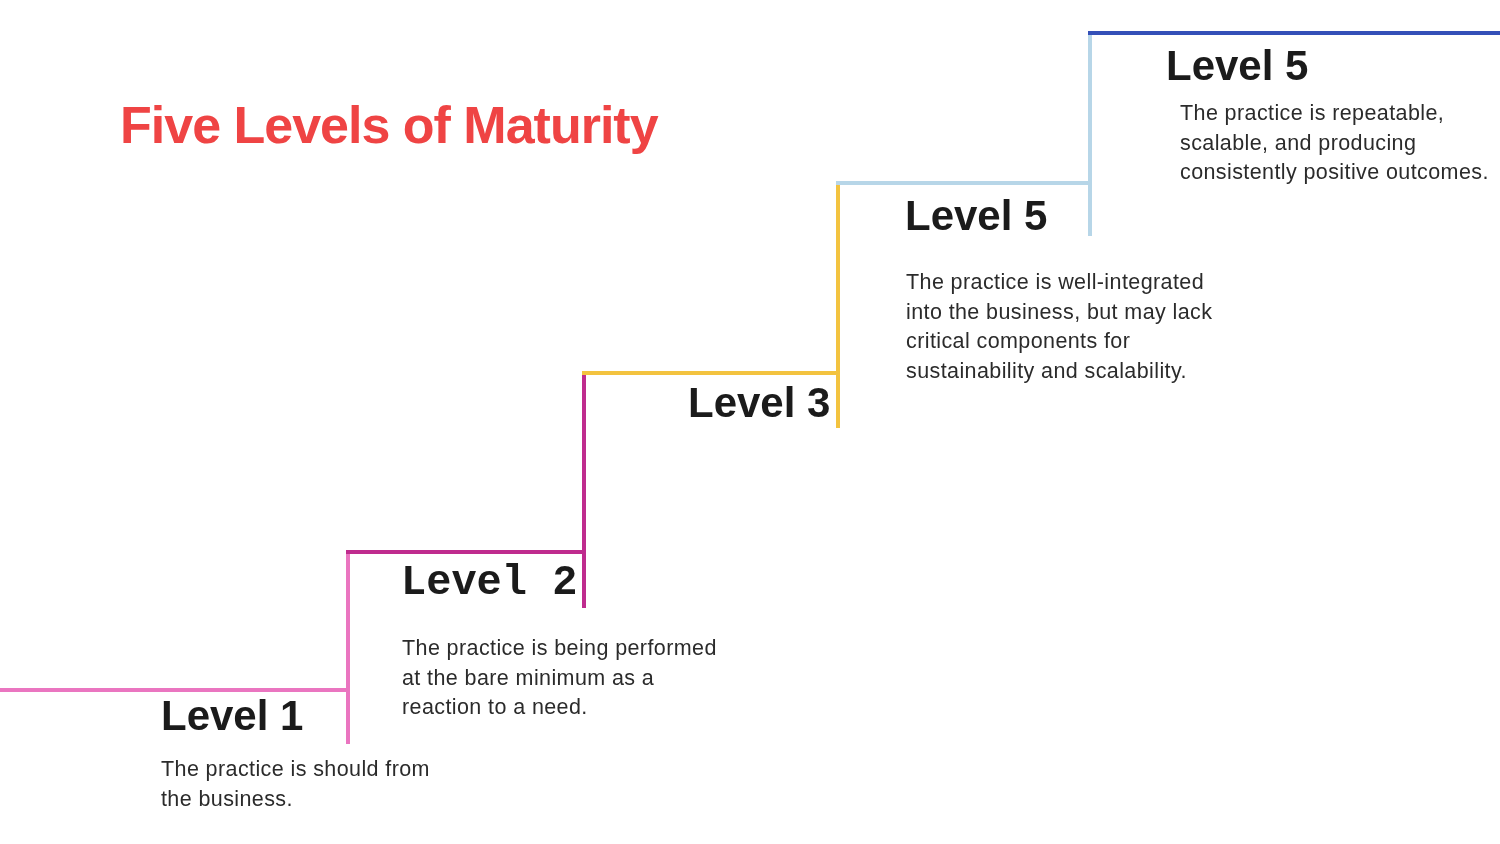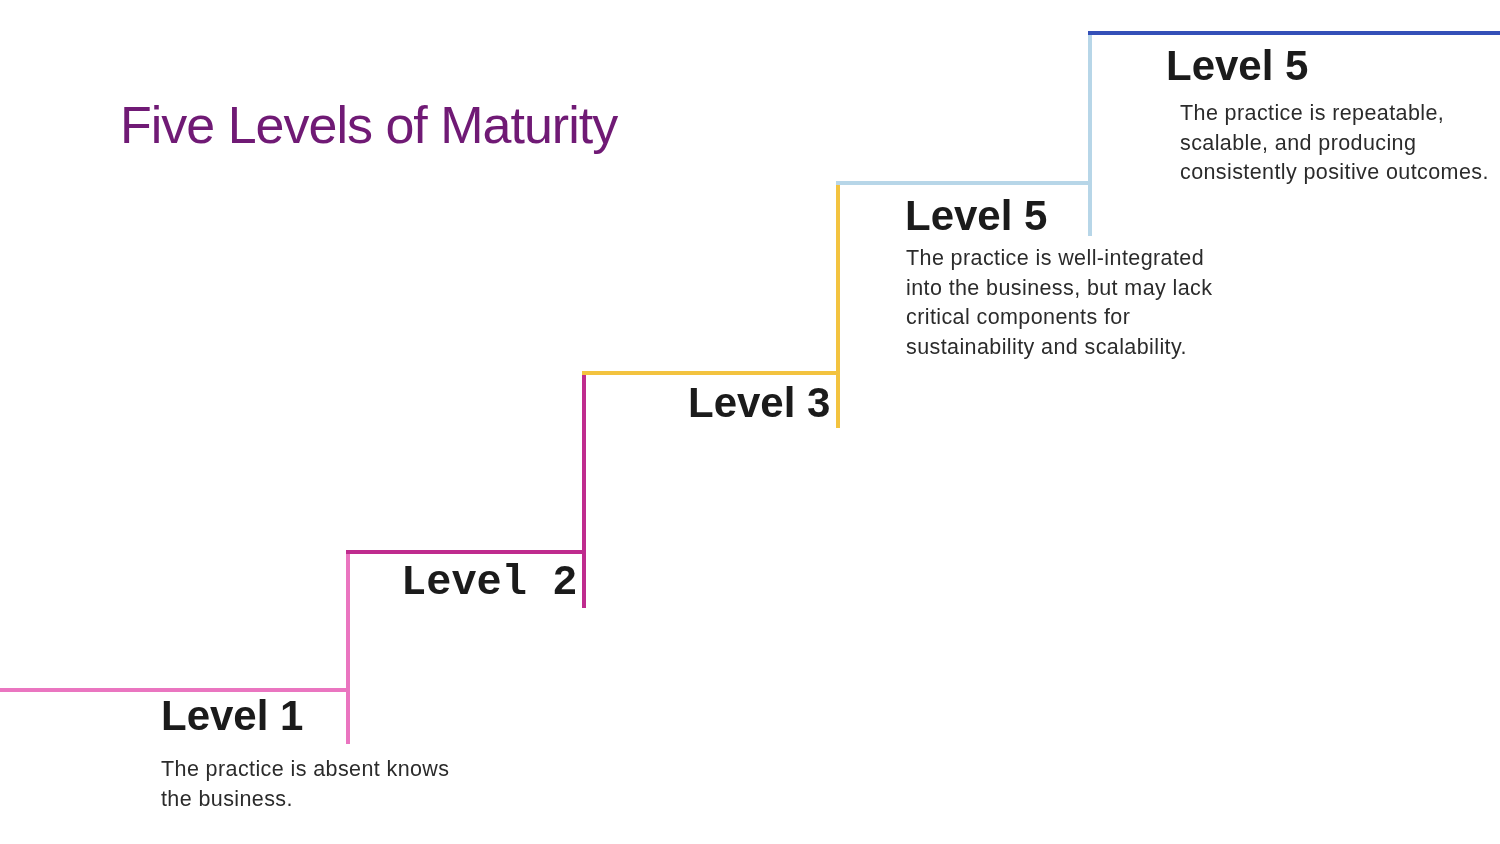--- a/index.html
+++ b/index.html
@@ -13,23 +13,23 @@
     height: 844px;
     background: #ffffff;
     overflow: hidden;
     font-family: "Liberation Sans", sans-serif;
   }
   .main-title {
     position: absolute;
     left: 120px;
     top: 95px;
     font-size: 52px;
-    font-weight: 400;
+    font-weight: 700;
     letter-spacing: -1px;
-    color: #701a75;
+    color: #ef4444;
     white-space: nowrap;
   }
   .hline, .vline {
     position: absolute;
     background: #ccc; 
   }
   .hline { height: 4px; }
   .vline { width: 4px; }
 
   
@@ -62,39 +62,42 @@
     position: absolute;
     font-size: 21.5px;
     line-height: 29.5px;
     letter-spacing: 0.4px;
     color: #2b2b2b;
     white-space: pre-line;
   }
   #l1d { left: 161px;  top: 755px; }
   #l2d { left: 402px;  top: 634px; }
   #l3d { left: 655px;  top: 441px; }
-  #l4d { left: 906px;  top: 244px; }
+  #l4d { left: 906px;  top: 268px; }
   #l5d { left: 1167px; top: 99px; margin-left: 13px;  }
 </style>
 </head>
 <body>
 
 <div id="stage">
 
   <div class="main-title">Five Levels of Maturity</div>
 
   <div id="l1h" class="hline" style="background-color: rgb(234, 117, 192);"></div>
   <div id="l1v" class="vline" style="background-color: rgb(234, 117, 192);"></div>
   <div id="l1t" class="level-title">Level 1</div>
-  <div id="l1d" class="level-desc">The practice is absent knows
+  <div id="l1d" class="level-desc">The practice is should from
 the business.</div>
 
   <div id="l2h" class="hline" style="background-color: rgb(191, 43, 142);"></div>
   <div id="l2v" class="vline" style="background-color: rgb(191, 43, 142);"></div>
   <div id="l2t" class="level-title">Level 2</div>
+  <div id="l2d" class="level-desc">The practice is being performed
+at the bare minimum as a
+reaction to a need.</div>
 
   <div id="l3h" class="hline" style="background-color: rgb(243, 195, 63);"></div>
   <div id="l3v" class="vline" style="background-color: rgb(243, 195, 63);"></div>
   <div id="l3t" class="level-title">Level 3</div>
 
   <div id="l4h" class="hline" style="background-color: rgb(183, 214, 232);"></div>
   <div id="l4v" class="vline" style="background-color: rgb(183, 214, 232);"></div>
   <div id="l4t" class="level-title">Level 5</div>
   <div id="l4d" class="level-desc">The practice is well-integrated
 into the business, but may lack

